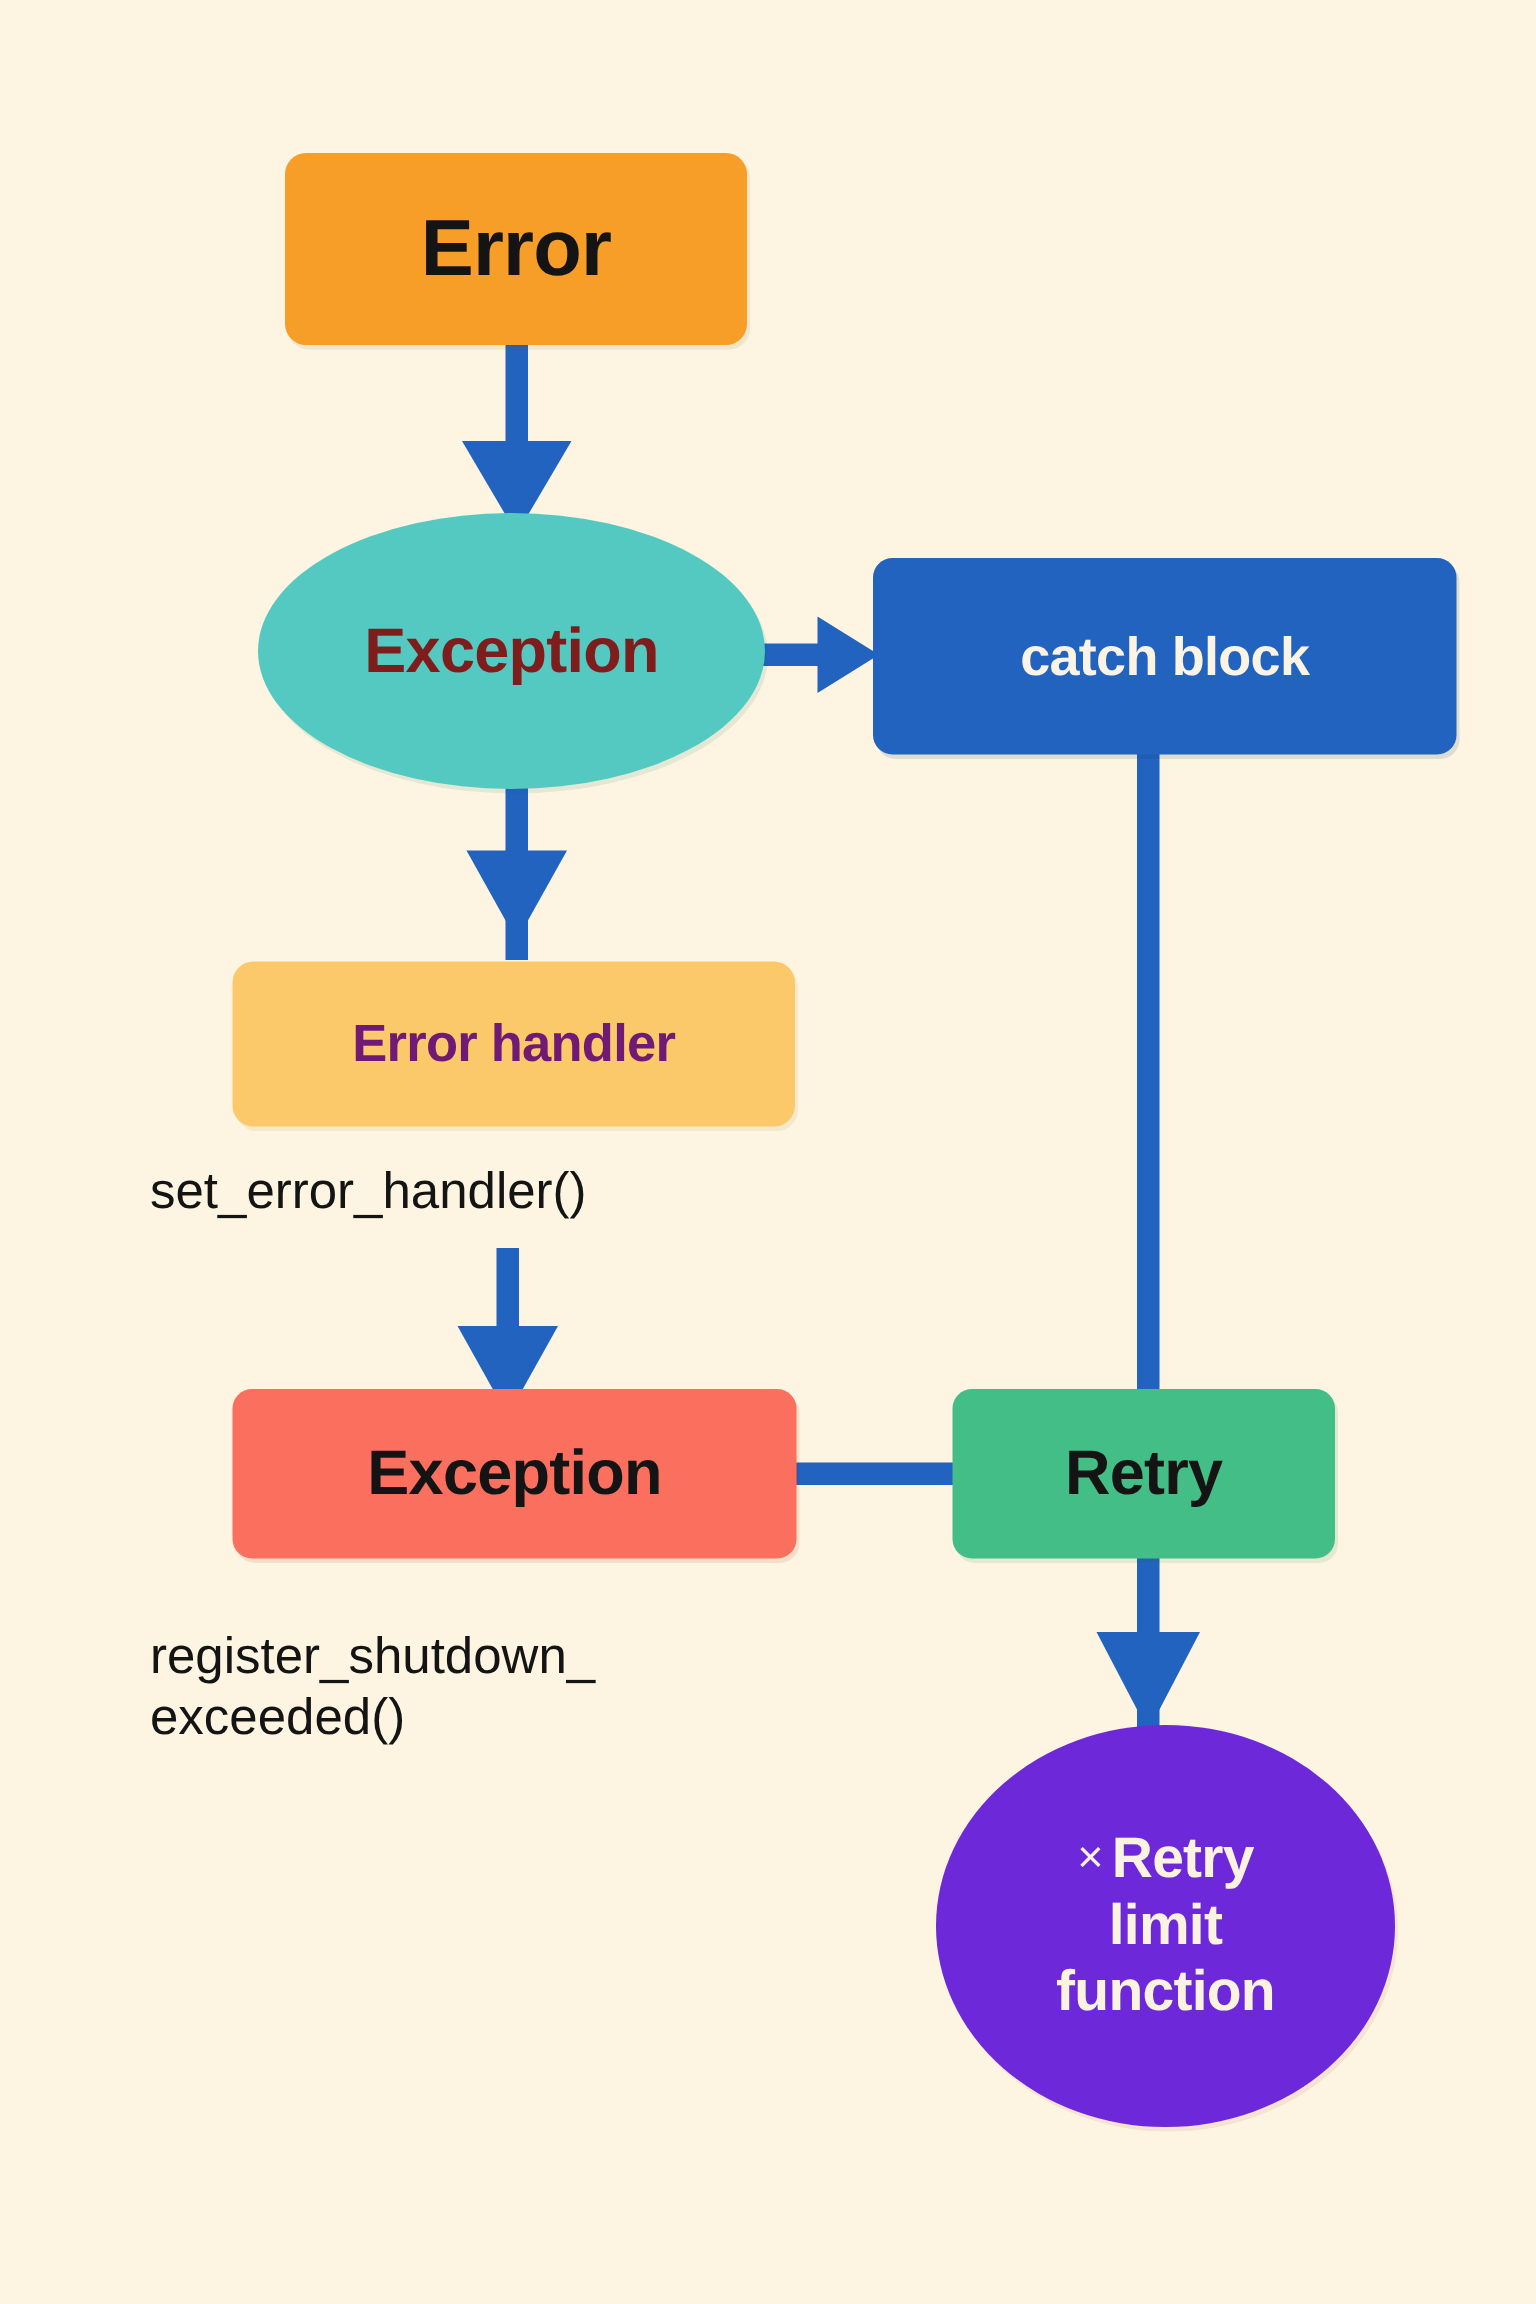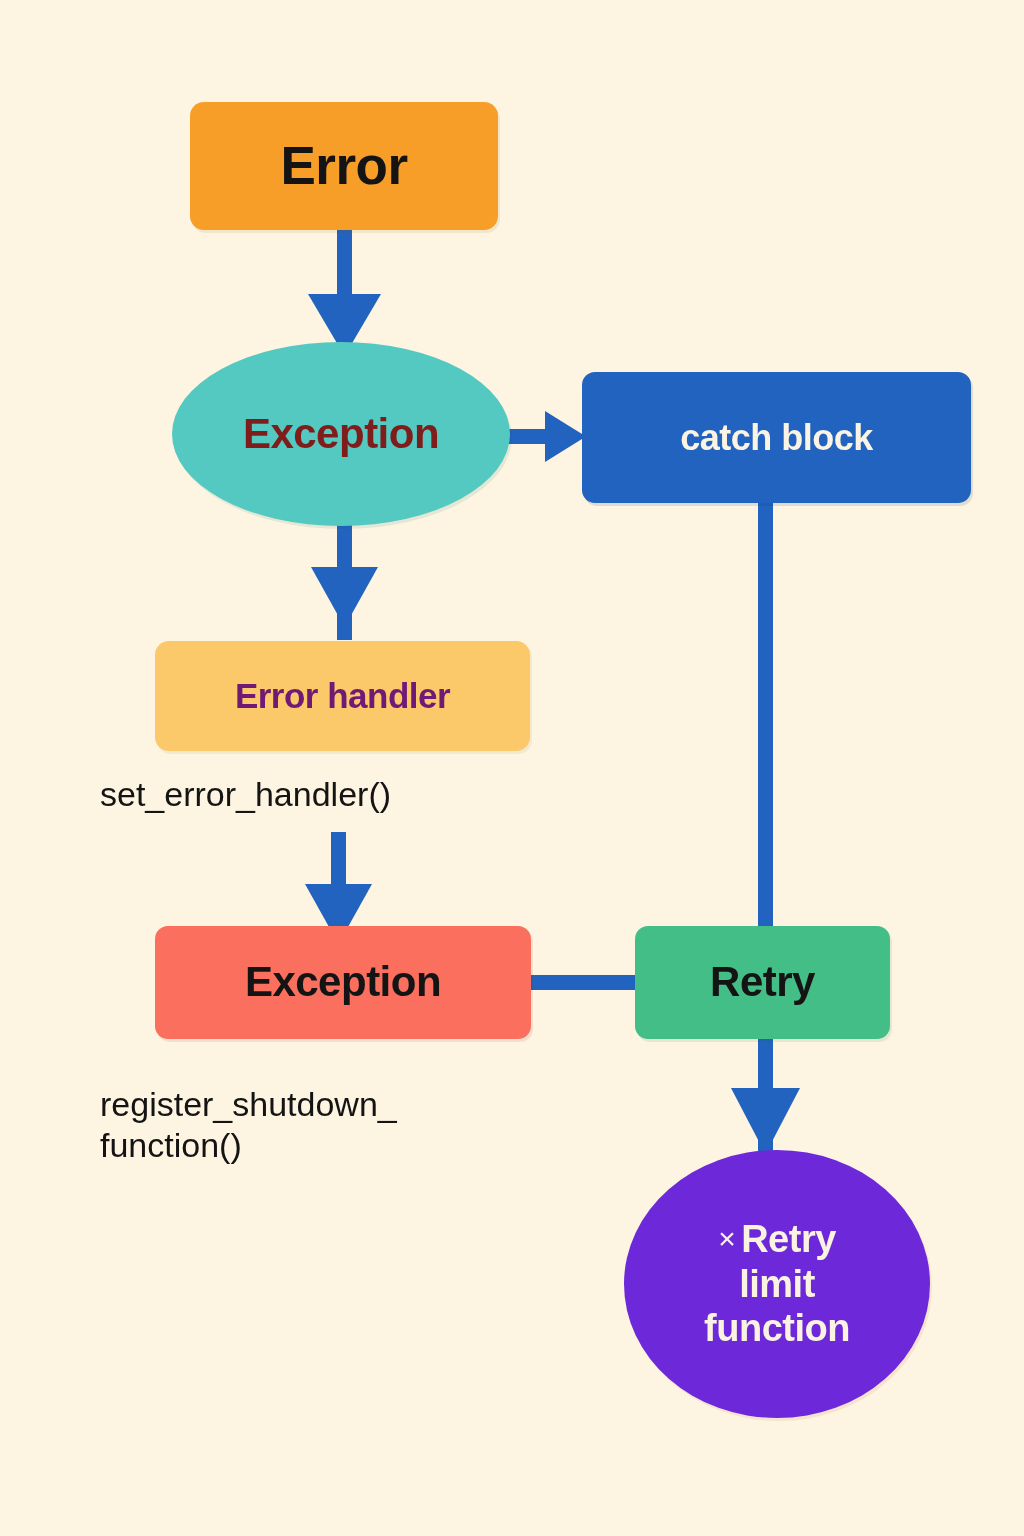--- a/index.html
+++ b/index.html
@@ -218,16 +218,16 @@
       <span>function</span>
     </span>
   </div>
 
   <div class="caption" id="caption-handler">
     <span>set_error_handler()</span>
   </div>
 
   <div class="caption" id="caption-shutdown">
     <span>register_shutdown_</span><br>
-    <span>function()</span>
+    <span>exceeded()</span>
   </div>
 
 </div>
 
 </body></html>

